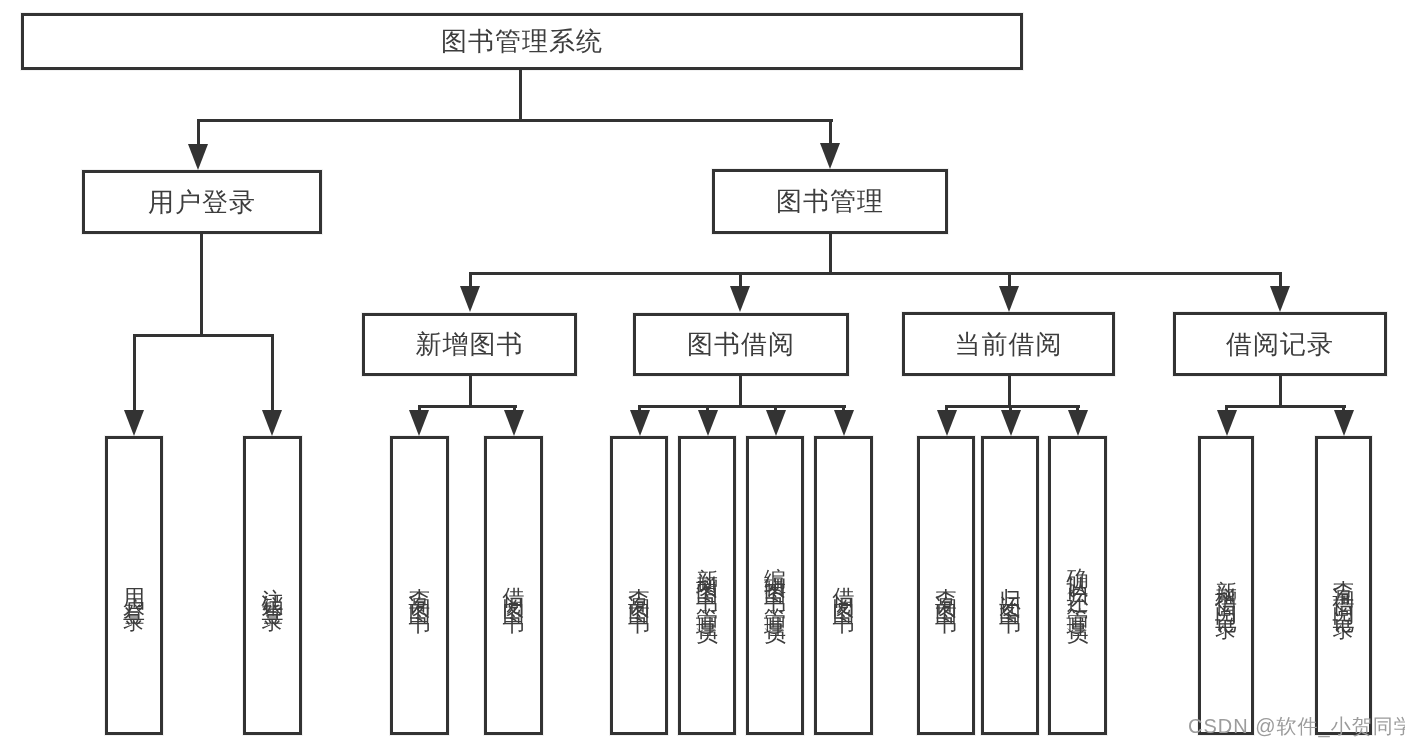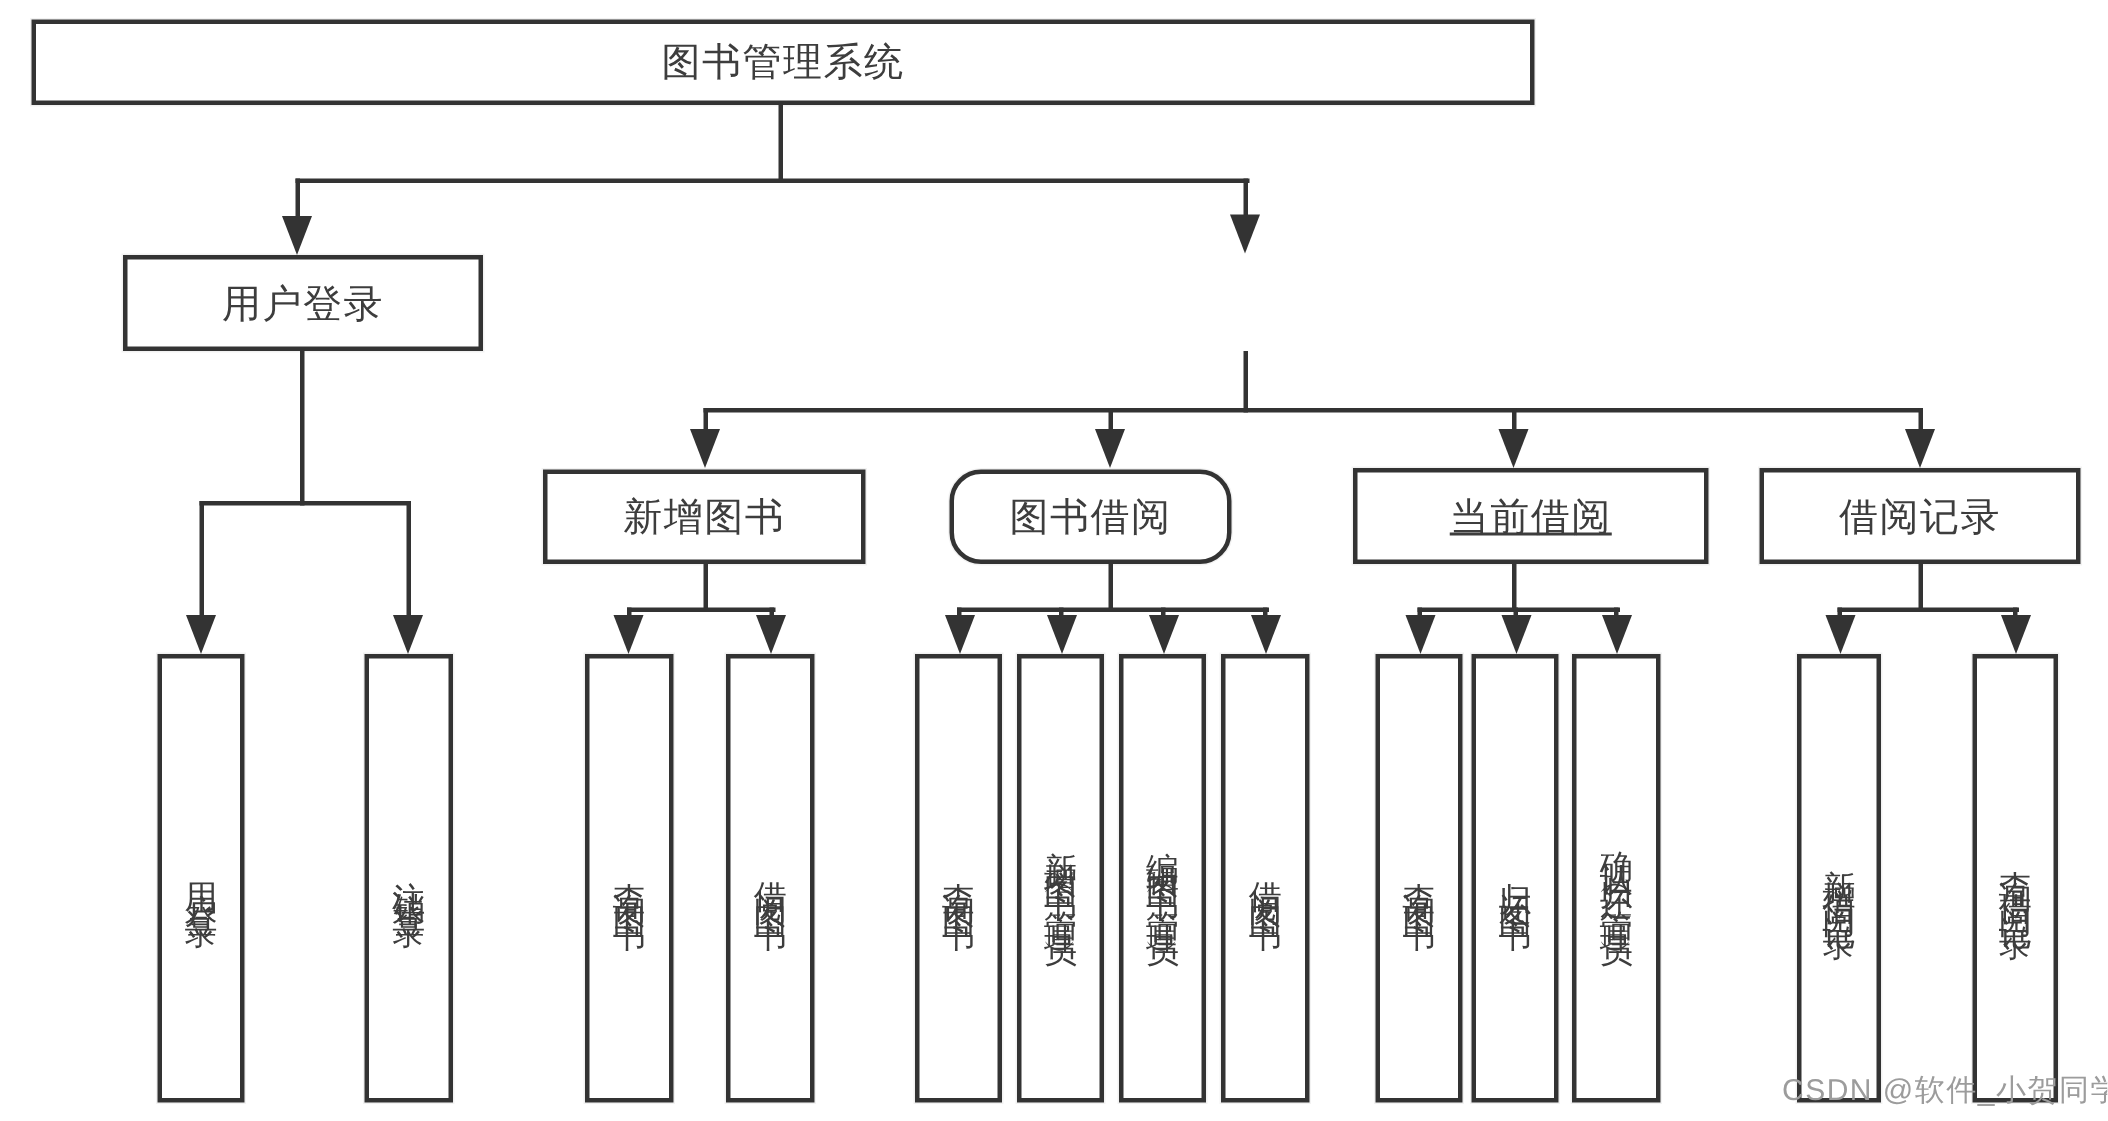--- a/index.html
+++ b/index.html
@@ -30,24 +30,25 @@
   }
 </style>
 </head>
 <body>
 
 <div class="stage">
 
   <div class="box hbox" style="left:21px;top:13px;width:1002px;height:57px;text-align:right;">图书管理系统</div>
 
   <div class="box hbox" style="left:82px;top:170px;width:240px;height:64px;">用户登录</div>
+  <div class="box hbox" style="left:712px;top:169px;width:236px;height:65px;">图书管理</div>
 
   <div class="box hbox" style="left:362px;top:313px;width:215px;height:63px;">新增图书</div>
-  <div class="box hbox" style="left:633px;top:313px;width:188px;height:63px;border-radius:21px;">图书借阅</div>
-  <div class="box hbox" style="left:902px;top:312px;width:237px;height:64px;text-decoration:underline;">当前借阅</div>
+  <div class="box hbox" style="left:633px;top:313px;width:216px;height:63px;">图书借阅</div>
+  <div class="box hbox" style="left:902px;top:312px;width:213px;height:64px;">当前借阅</div>
   <div class="box hbox" style="left:1173px;top:312px;width:214px;height:64px;">借阅记录</div>
 
   <div class="box leaf" style="left:105px;width:58px;">用户登录</div>
   <div class="box leaf" style="left:243px;width:59px;">注销登录</div>
 
   <div class="box leaf" style="left:390px;width:59px;">查询图书</div>
   <div class="box leaf" style="left:484px;width:59px;">借阅图书</div>
 
   <div class="box leaf" style="left:610px;width:58px;">查询图书</div>
   <div class="box leaf" style="left:678px;width:58px;">新增图书（管理员）</div>

